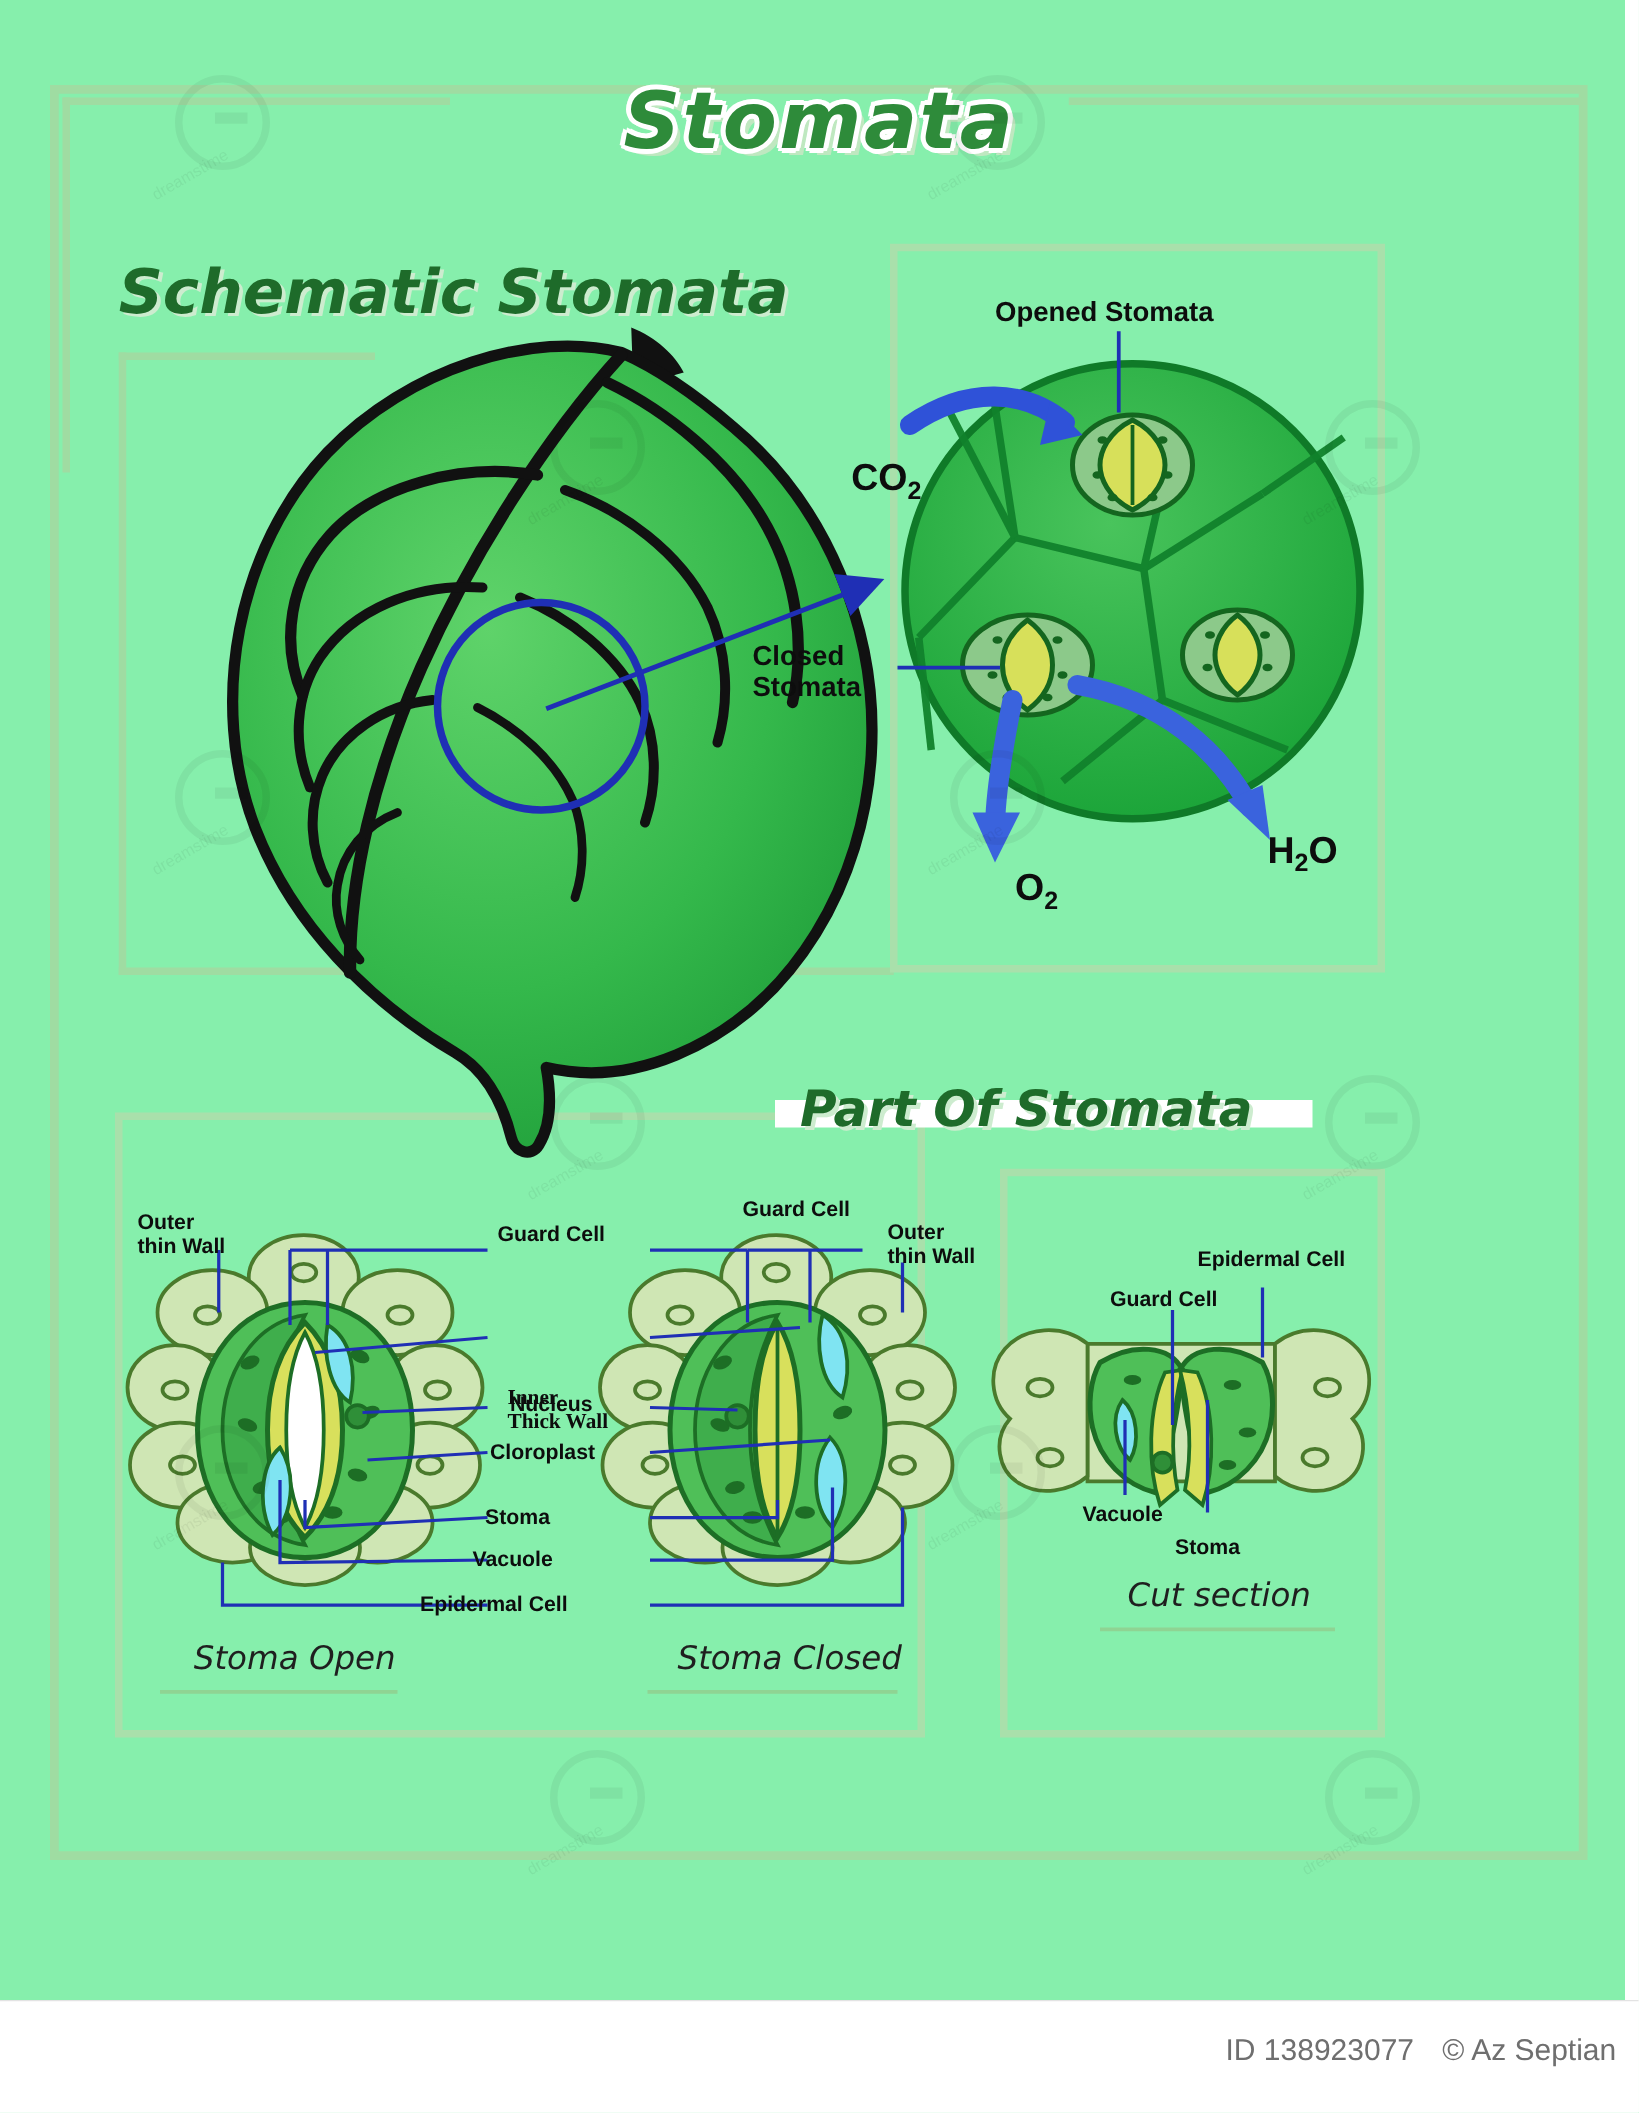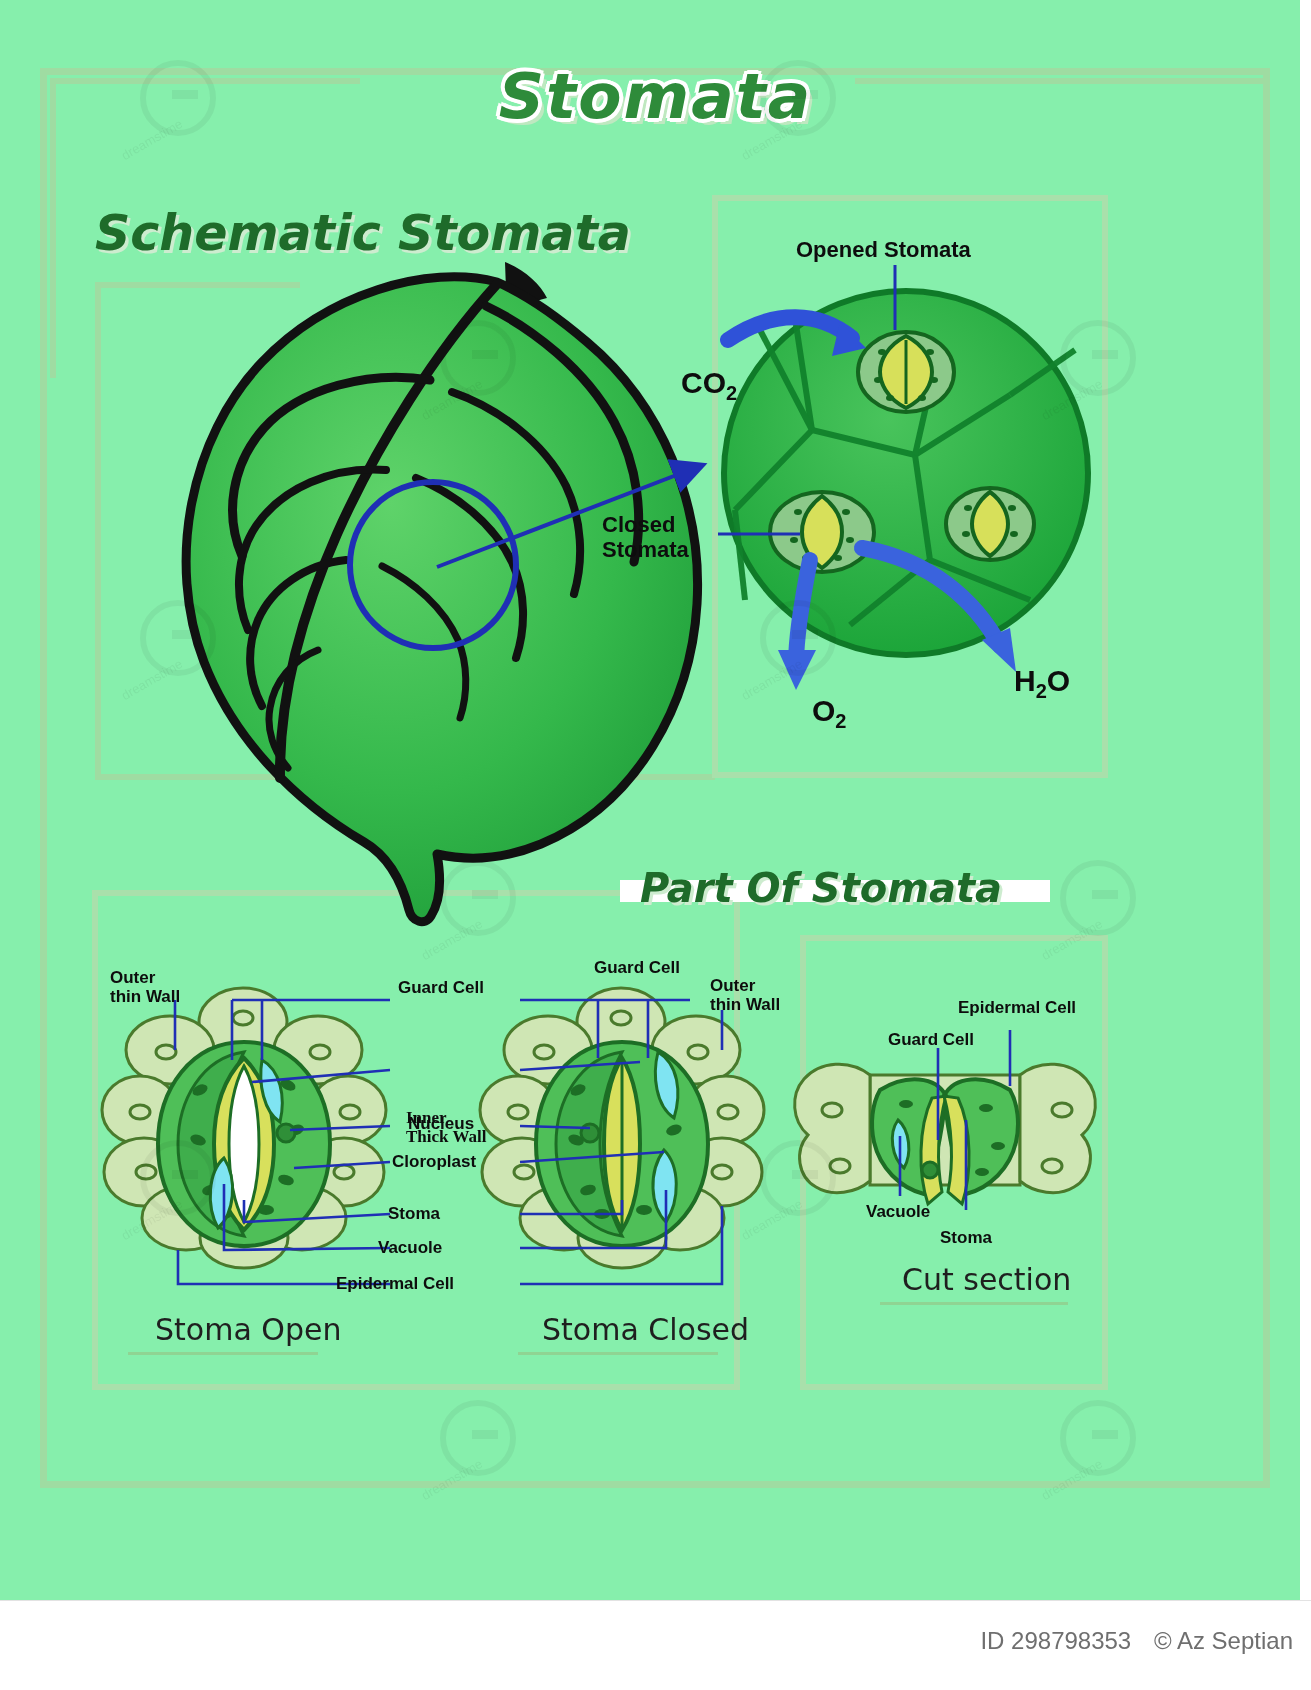--- a/index.html
+++ b/index.html
@@ -83,21 +83,22 @@
     font-weight: bold;
     color: #0d0d0d;
     line-height: 1.12;
     z-index: 4;
   }
   .label.med { font-size: 17px; }
   .label.big { font-size: 22px; }
   .caption {
     position: absolute;
     font-family: "DejaVu Sans", sans-serif;
-    font-size: 30px;
+    font-style: italic;
+    font-size: 26px;
     color: #1f1f1f;
     z-index: 4;
   }
   .caption-underline {
     position: absolute;
     height: 3px;
     background: #8fd493;
     z-index: 3;
   }
   svg.layer {
@@ -520,16 +521,16 @@
   <div class="wm-circle" style="left:440px; top:1400px;"></div>
   <div class="wm" style="left:418px; top:1472px;">dreamstime</div>
   <div class="wm-circle" style="left:760px; top:1140px;"></div>
   <div class="wm" style="left:738px; top:1212px;">dreamstime</div>
   <div class="wm-circle" style="left:1060px; top:1400px;"></div>
   <div class="wm" style="left:1038px; top:1472px;">dreamstime</div>
 </div>
 
 <div class="footer">
   <div class="footer-right">
-    <span>ID 298798353</span>
+    <span>ID 138923077</span>
     <span style="margin-left:16px;">© Az Septian</span>
   </div>
 </div>
 
 </body></html>

